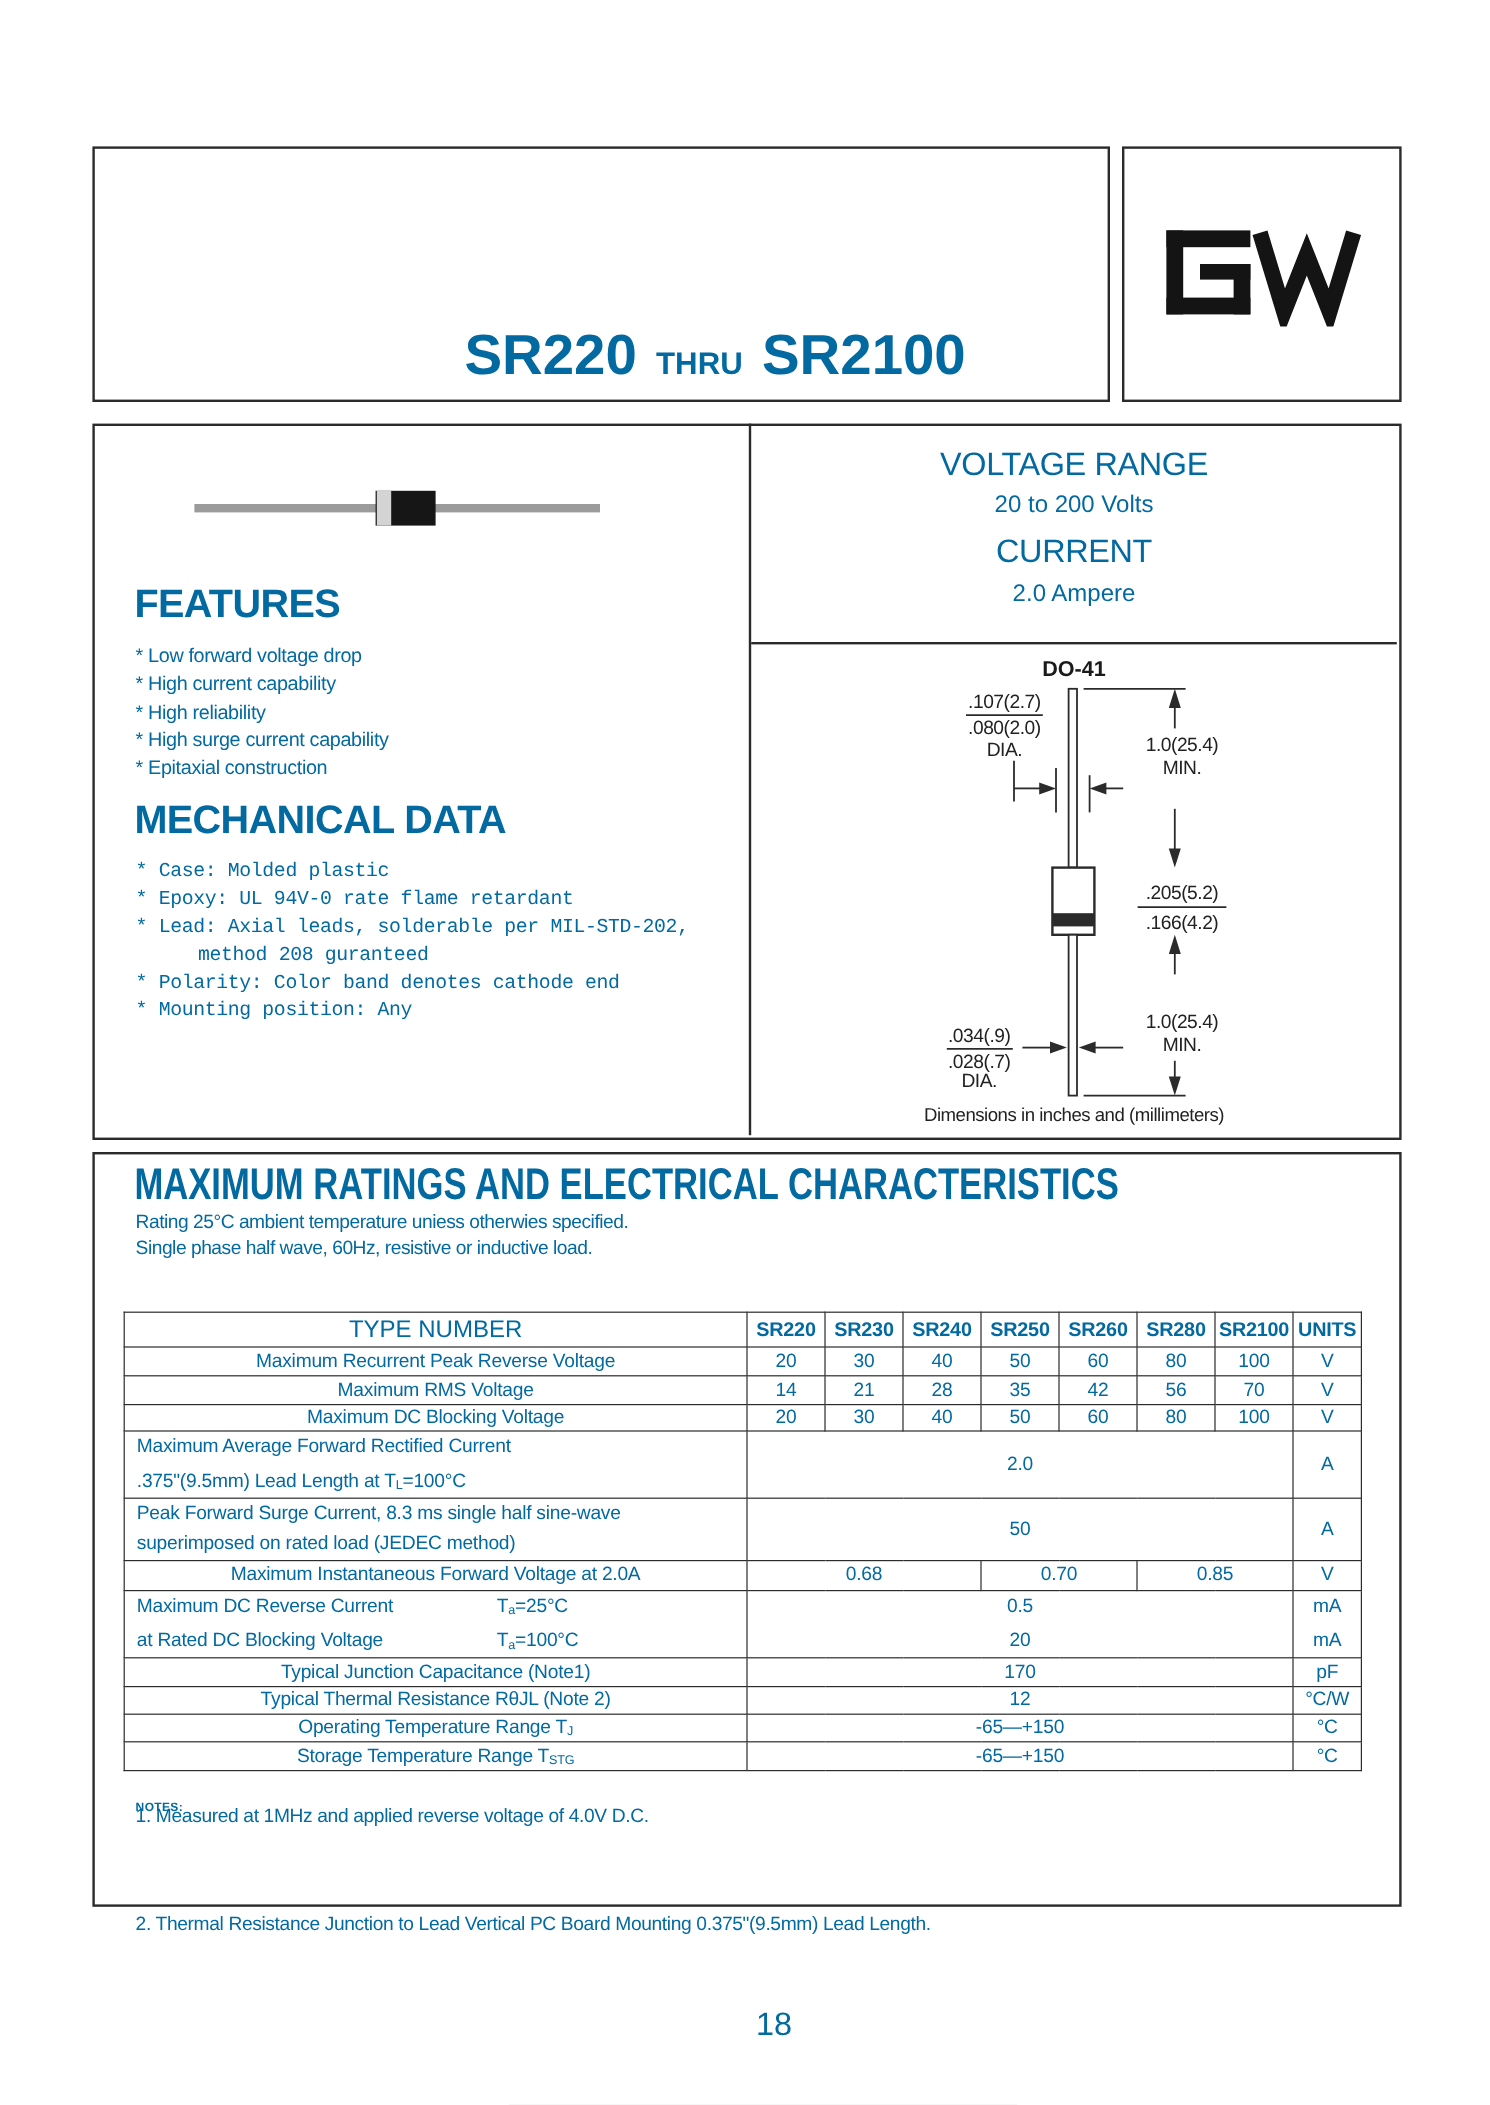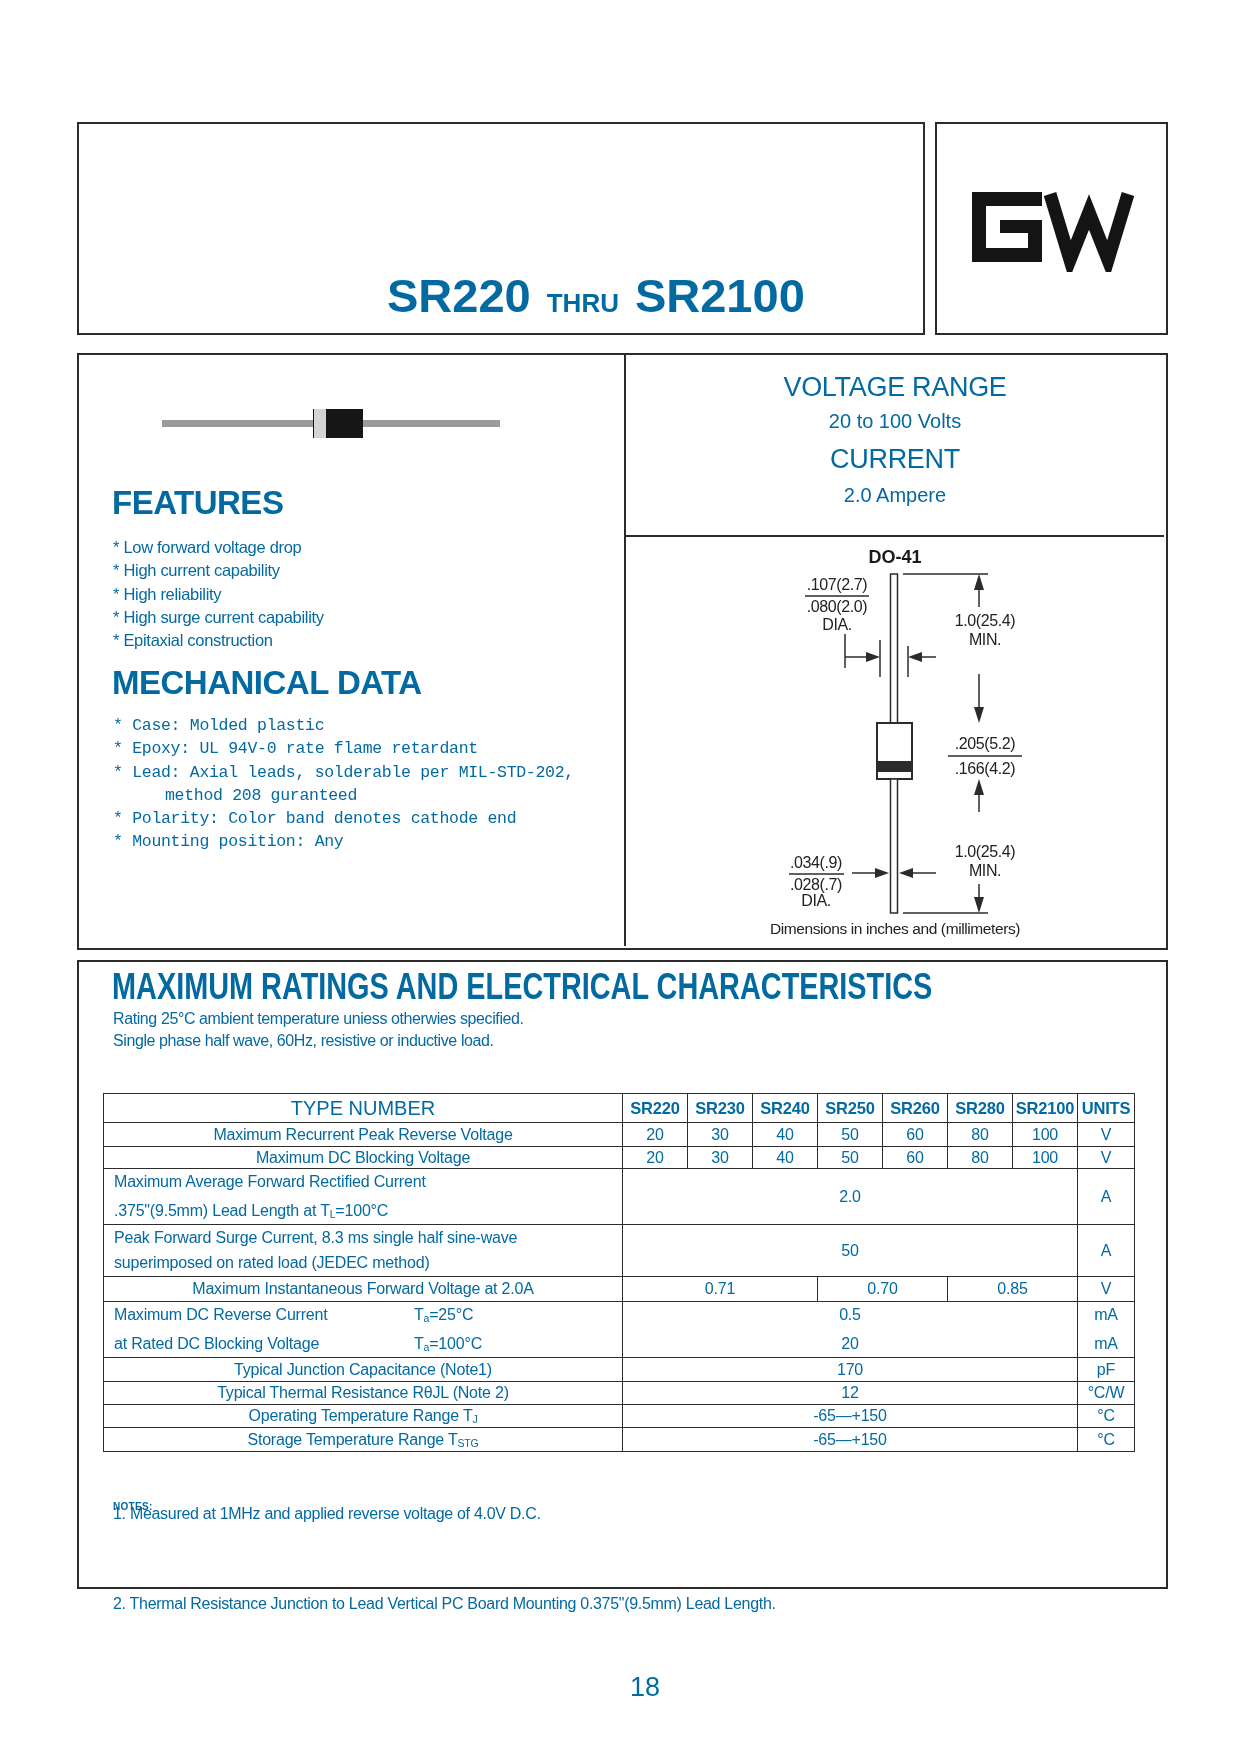--- a/index.html
+++ b/index.html
@@ -117,21 +117,21 @@
   <div class="feat-list" style="top:714px;font-family:Liberation Mono, monospace;">
     <div>* Case: Molded plastic</div>
     <div>* Epoxy: UL 94V-0 rate flame retardant</div>
     <div>* Lead: Axial leads, solderable per MIL-STD-202,</div>
     <div class="indent">method 208 guranteed</div>
     <div>* Polarity: Color band denotes cathode end</div>
     <div>* Mounting position: Any</div>
   </div>
 
   <div class="right-center vr-label" style="top:372px;">VOLTAGE RANGE</div>
-  <div class="right-center vr-value" style="top:410px;">20 to 100 Volts</div>
+  <div class="right-center vr-value" style="top:410px;">20 to 200 Volts</div>
   <div class="right-center vr-label" style="top:444px;">CURRENT</div>
   <div class="right-center vr-value" style="top:484px;">2.0 Ampere</div>
 
   <svg class="pkg-svg" width="545" height="405" viewBox="625 540 545 405">
     <text x="895" y="563" text-anchor="middle" class="pkg-name">DO-41</text>
 
     <rect x="890.5" y="574" width="7" height="149" fill="#fdfdfd" stroke="#2b2b2b" stroke-width="1.5"></rect>
     <rect x="877" y="723" width="35" height="56" fill="#ffffff" stroke="#2b2b2b" stroke-width="2"></rect>
     <rect x="877" y="761" width="35" height="11" class="dfill"></rect>
     <rect x="890.5" y="779" width="7" height="134" fill="#fdfdfd" stroke="#2b2b2b" stroke-width="1.5"></rect>
@@ -215,20 +215,31 @@
       <td class="lbl">Maximum Recurrent Peak Reverse Voltage</td>
       <td>20</td>
       <td>30</td>
       <td>40</td>
       <td>50</td>
       <td>60</td>
       <td>80</td>
       <td>100</td>
       <td>V</td>
     </tr>
+    <tr style="height:24px;">
+      <td class="lbl">Maximum RMS Voltage</td>
+      <td>14</td>
+      <td>21</td>
+      <td>28</td>
+      <td>35</td>
+      <td>42</td>
+      <td>56</td>
+      <td>70</td>
+      <td>V</td>
+    </tr>
     <tr style="height:22px;">
       <td class="lbl">Maximum DC Blocking Voltage</td>
       <td>20</td>
       <td>30</td>
       <td>40</td>
       <td>50</td>
       <td>60</td>
       <td>80</td>
       <td>100</td>
       <td>V</td>
@@ -248,21 +259,21 @@
         <div class="twoline" style="height:43px;">
           <span>Peak Forward Surge Current, 8.3 ms single half sine-wave</span>
           <span>superimposed on rated load (JEDEC method)</span>
         </div>
       </td>
       <td colspan="7" class="vbot">50</td>
       <td class="vbot">A</td>
     </tr>
     <tr style="height:25px;">
       <td class="lbl">Maximum Instantaneous Forward Voltage at 2.0A</td>
-      <td colspan="3">0.71</td>
+      <td colspan="3">0.68</td>
       <td colspan="2">0.70</td>
       <td colspan="2">0.85</td>
       <td>V</td>
     </tr>
     <tr style="height:55px;">
       <td class="lbl">
         <div class="twoline" style="height:47px;">
           <span class="relrow"><span>Maximum DC Reverse Current</span><span class="cond-at"><span>T</span><span class="sub">a</span><span>=25°C</span></span></span>
           <span class="relrow"><span>at Rated DC Blocking Voltage</span><span class="cond-at"><span>T</span><span class="sub">a</span><span>=100°C</span></span></span>
         </div>

